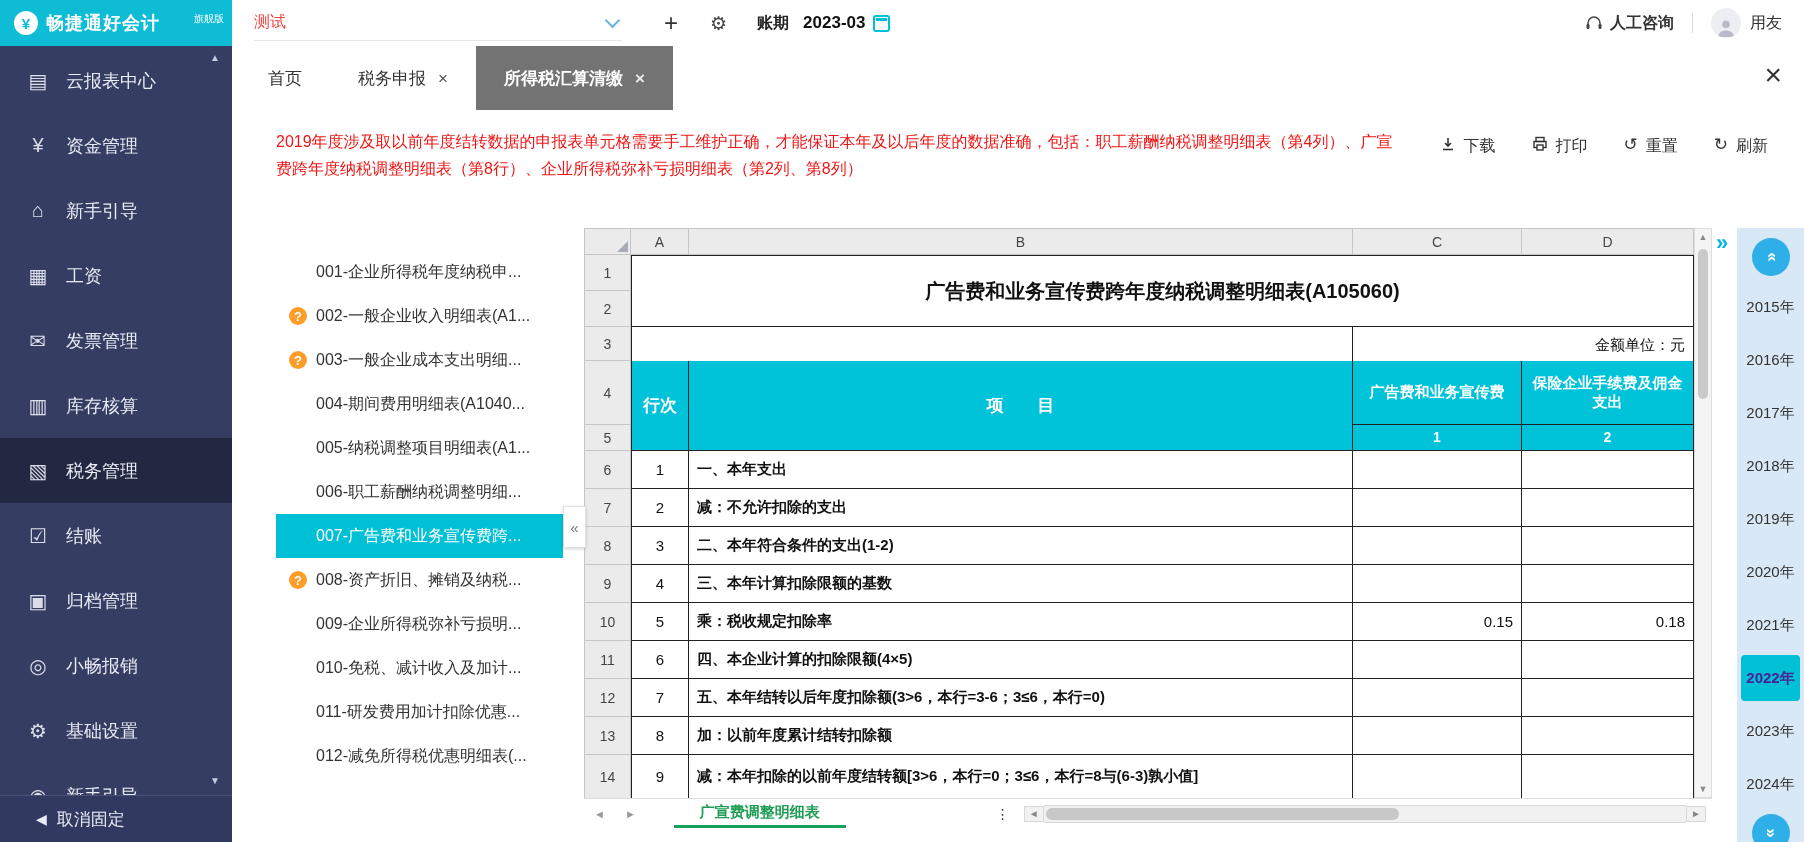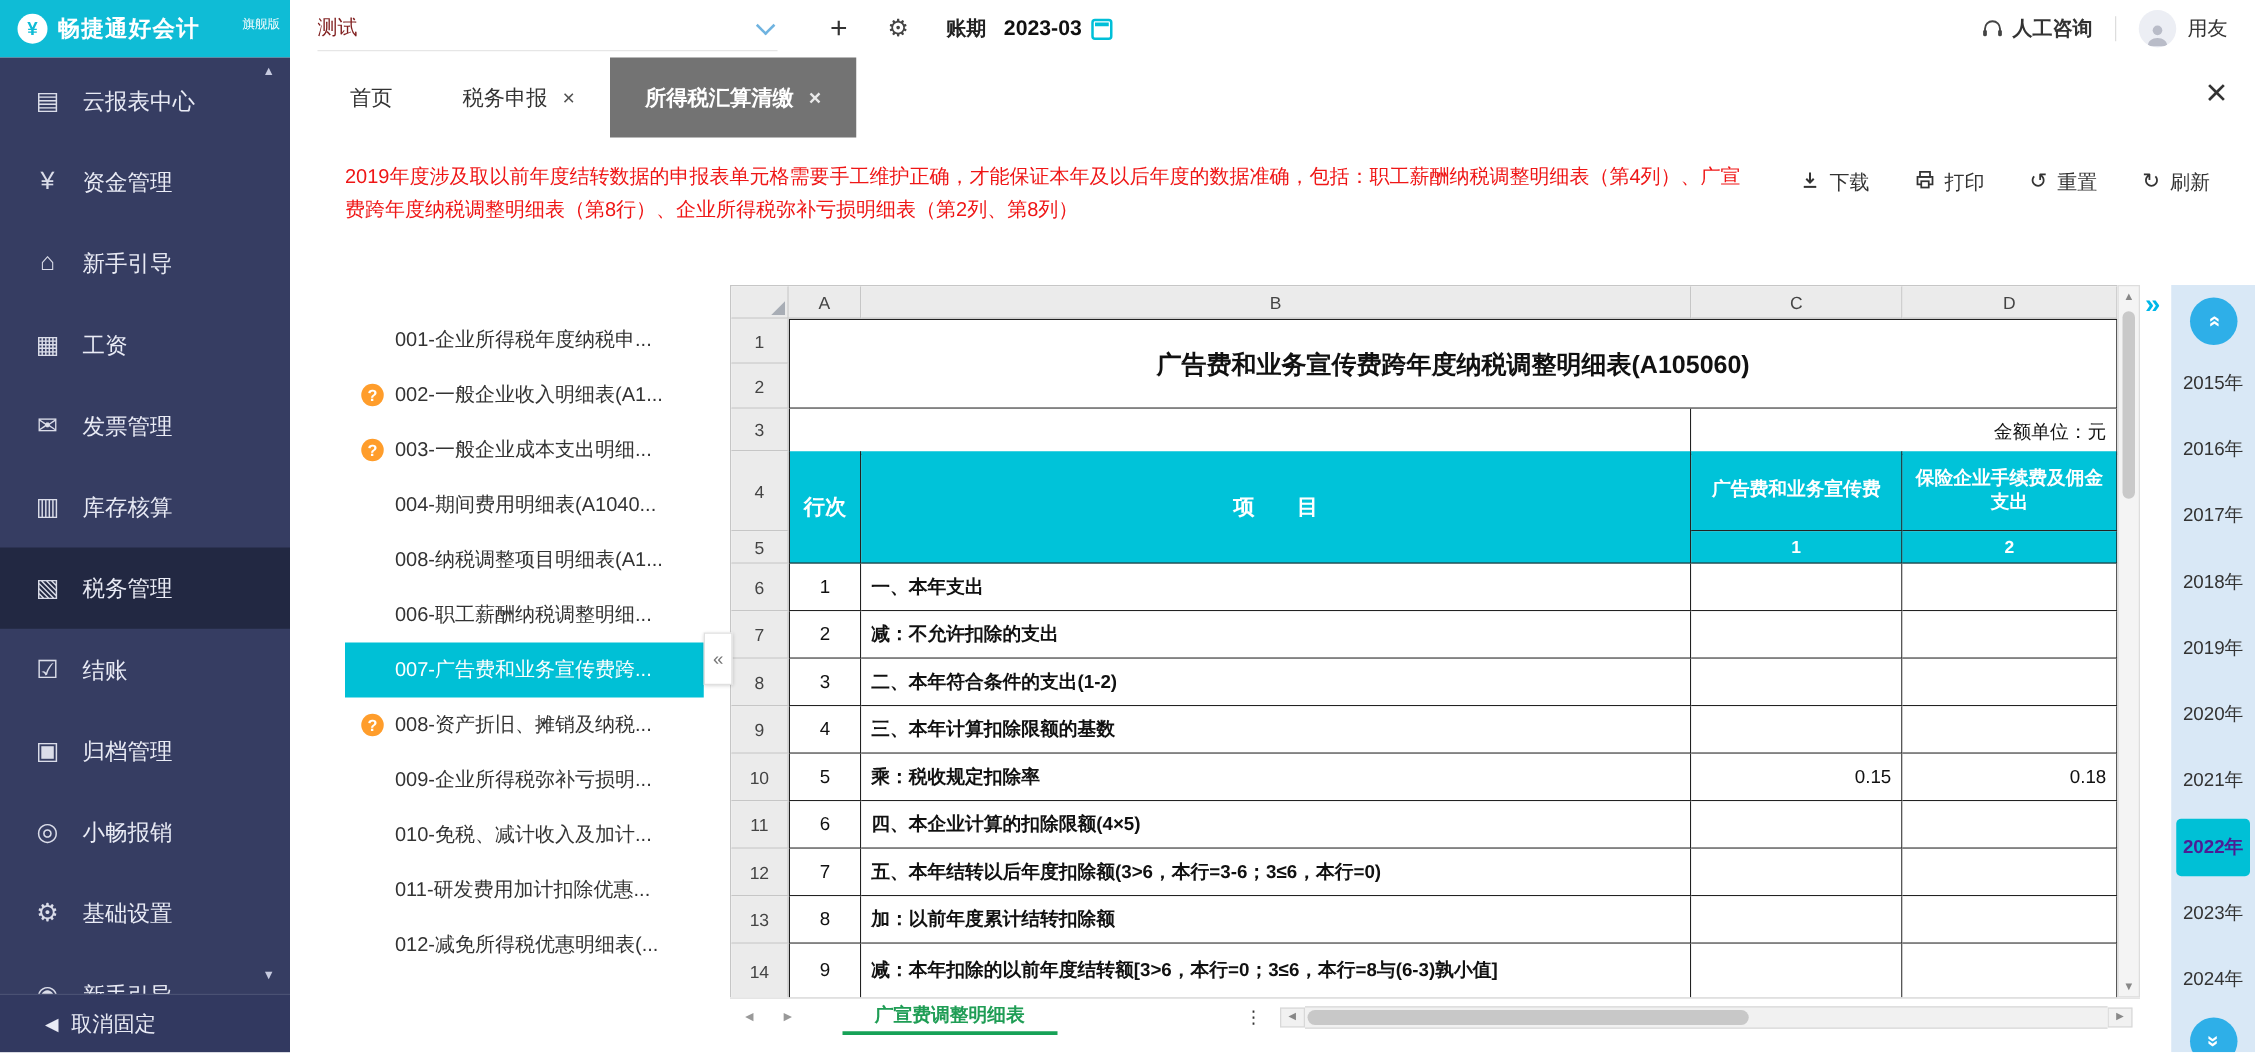--- a/index.html
+++ b/index.html
@@ -9,21 +9,21 @@
   
   .topbar{height:46px;display:flex;align-items:stretch;background:#fff;}
   .logo{width:232px;background:linear-gradient(90deg,#12bâ€‹4d6,#0fbcd6);background:#0fbcd6;color:#fff;
         position:relative;display:flex;align-items:center;gap:8px;padding-left:14px;box-sizing:border-box;flex-shrink:0;}
   .logo-mark{width:24px;height:24px;border-radius:50%;background:#fff;color:#0fbcd6;font-weight:bold;
              display:flex;align-items:center;justify-content:center;font-size:15px;}
   .logo-name{font-size:18px;font-weight:bold;letter-spacing:1px;}
   .logo-edition{position:absolute;right:8px;bottom:20px;font-size:10px;opacity:.95;}
   .topbar-main{flex:1;display:flex;align-items:center;padding:0 22px;min-width:0;}
   .account-select{width:368px;height:34px;display:flex;align-items:center;justify-content:space-between;
-                  border-bottom:1px solid #e6e6e6;font-size:16px;color:#7f1d1d;cursor:pointer;text-align:right;}
+                  border-bottom:1px solid #e6e6e6;font-size:16px;color:#ef4444;cursor:pointer;text-align:right;}
   .chev{width:9px;height:9px;border-right:2px solid #6fb3e0;border-bottom:2px solid #6fb3e0;
         transform:rotate(45deg);margin-right:4px;margin-top:-4px;}
   .tb-plus{font-size:24px;color:#333;margin-left:42px;line-height:1;}
   .tb-gear{font-size:19px;color:#444;margin-left:32px;line-height:1;}
   .period-label{font-size:16px;color:#222;margin-left:30px;font-weight:bold;}
   .period-value{display:flex;align-items:center;gap:8px;margin-left:14px;font-size:17px;font-weight:bold;color:#111;}
   .cal{width:17px;height:17px;border:2px solid #00bfd8;border-radius:3px;position:relative;box-sizing:border-box;}
   .cal::before{content:"";position:absolute;left:1px;right:1px;top:1px;height:3px;background:#00bfd8;}
   .tb-spacer{flex:1;}
   .consult{display:flex;align-items:center;gap:7px;font-size:16px;color:#333;font-weight:bold;}
@@ -41,21 +41,21 @@
   .side-items{padding-top:2px;}
   .side-item{height:65px;display:flex;align-items:center;gap:16px;padding-left:26px;font-size:18px;cursor:pointer;}
   .side-item.active{background:#222842;}
   .sicon{width:24px;font-size:20px;text-align:center;opacity:.92;flex-shrink:0;}
   .unpin{position:absolute;left:0;right:0;bottom:0;height:46px;background:#323960;border-top:1px solid rgba(255,255,255,.12);
          display:flex;align-items:center;gap:10px;padding-left:36px;font-size:17px;z-index:3;}
   .unpin-icon{font-size:14px;}
 
   
   .main{flex:1;display:flex;flex-direction:column;min-width:0;position:relative;background:#fff;}
-  .tabbar{height:64px;display:flex;align-items:stretch;padding-left:20px;position:relative;flex-shrink:0;}
+  .tabbar{height:64px;display:flex;align-items:stretch;padding-left:8px;position:relative;flex-shrink:0;}
   .tab{display:flex;align-items:center;gap:12px;padding:0 28px;font-size:17px;color:#333;cursor:pointer;}
   .tab.active{background:#737373;color:#fff;font-weight:bold;}
   .tab-close{font-size:17px;opacity:.85;line-height:1;}
   .tabbar-close{position:absolute;right:22px;top:14px;font-size:30px;color:#333;line-height:1;cursor:pointer;}
 
   .notice-row{display:flex;min-height:118px;padding:18px 36px 0 44px;box-sizing:border-box;flex-shrink:0;}
   .notice{color:#ef1616;font-size:16px;line-height:1.7;max-width:1120px;}
   .toolbar{margin-left:auto;display:flex;gap:36px;padding-top:8px;white-space:nowrap;}
   .tool-btn{display:flex;align-items:flex-start;gap:8px;font-size:16px;color:#333;cursor:pointer;height:24px;}
   .tool-glyph{font-size:17px;line-height:1;}
@@ -289,21 +289,21 @@
             <span>002-一般企业收入明细表(A1...</span>
           </div>
           <div class="rl-item">
             <span class="qbadge">?</span>
             <span>003-一般企业成本支出明细...</span>
           </div>
           <div class="rl-item">
             <span>004-期间费用明细表(A1040...</span>
           </div>
           <div class="rl-item">
-            <span>008-纳税调整项目明细表(A1...</span>
+            <span>005-纳税调整项目明细表(A1...</span>
           </div>
           <div class="rl-item">
             <span>006-职工薪酬纳税调整明细...</span>
           </div>
           <div class="rl-item active">
             <span>007-广告费和业务宣传费跨...</span>
           </div>
           <div class="rl-item">
             <span class="qbadge">?</span>
             <span>008-资产折旧、摊销及纳税...</span>

